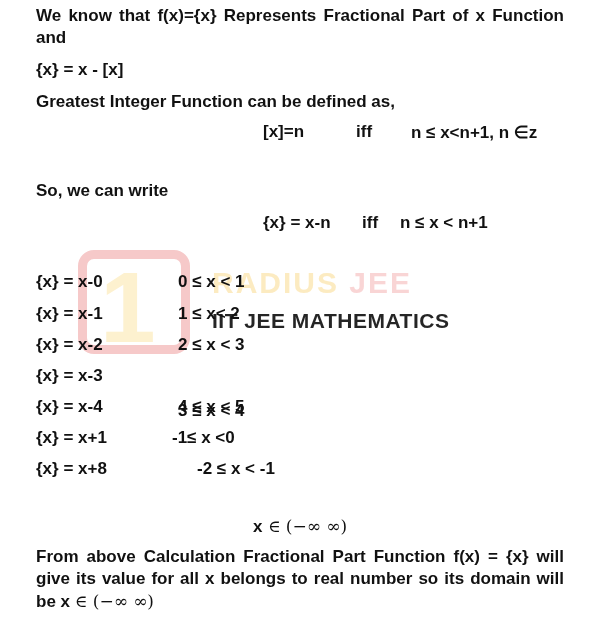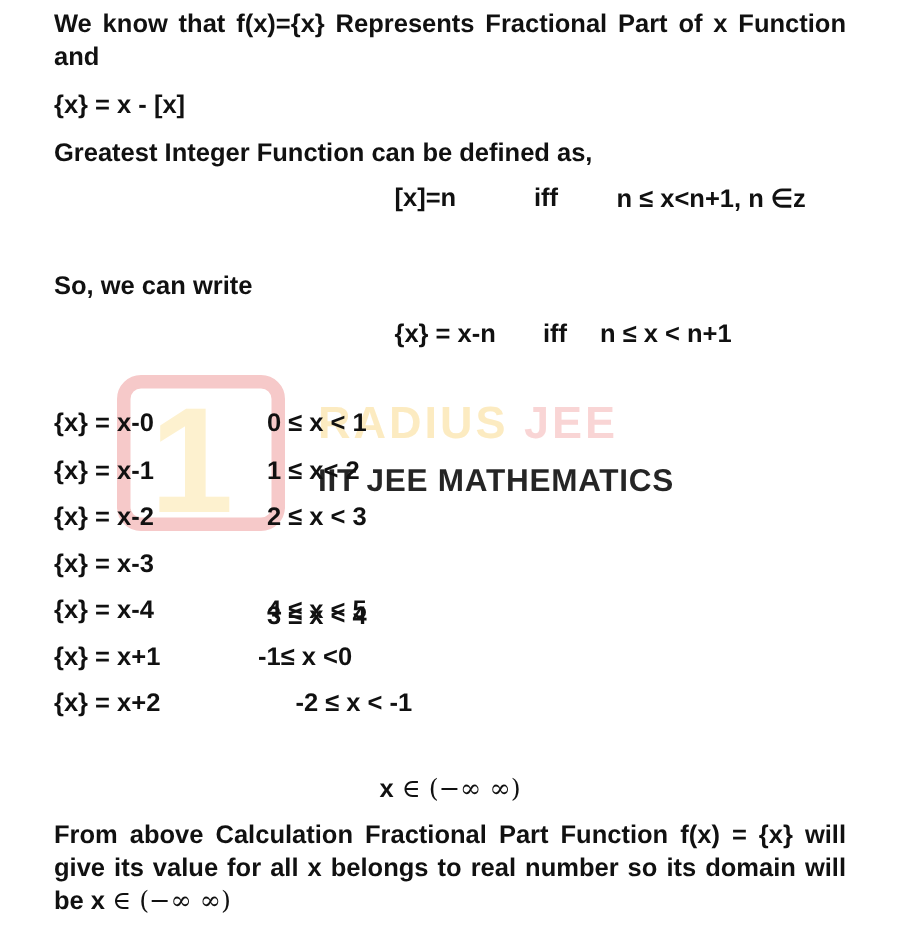--- a/index.html
+++ b/index.html
@@ -62,18 +62,18 @@
 <div class="abs txt" style="left:36px; top:304px;text-align:right;">{x} = x-1</div>
 <div class="abs txt" style="left:178px; top:304px;">1 ≤ x&lt; 2</div>
 <div class="abs txt" style="left:36px; top:335px;">{x} = x-2</div>
 <div class="abs txt" style="left:178px; top:335px;">2 ≤ x &lt; 3</div>
 <div class="abs txt" style="left:36px; top:366px;">{x} = x-3</div>
 <div class="abs txt" style="left:178px; top:366px;margin-top:35px;">3 ≤ x &lt; 4</div>
 <div class="abs txt" style="left:36px; top:397px;">{x} = x-4</div>
 <div class="abs txt" style="left:178px; top:397px;">4 ≤ x &lt; 5</div>
 <div class="abs txt" style="left:36px; top:428px;">{x} = x+1</div>
 <div class="abs txt" style="left:172px; top:428px;">-1≤ x &lt;0</div>
-<div class="abs txt" style="left:36px; top:459px;">{x} = x+2</div>
+<div class="abs txt" style="left:36px; top:459px;">{x} = x+8</div>
 <div class="abs txt" style="left:178px; top:459px;margin-left:19px;">-2 ≤ x &lt; -1</div>
 
 <div class="abs txt math" style="left:253px; top:516px;"><b>x</b> <span>∈ (−∞ ∞)</span></div>
 
 <div class="para txt" style="top:546px;"><span>From above Calculation Fractional Part Function f(x) = {x} will give its value for all x belongs to real number so its domain will be</span> <span>x</span> <span class="math">∈ (−∞ ∞)</span></div>
 
 </body></html>

